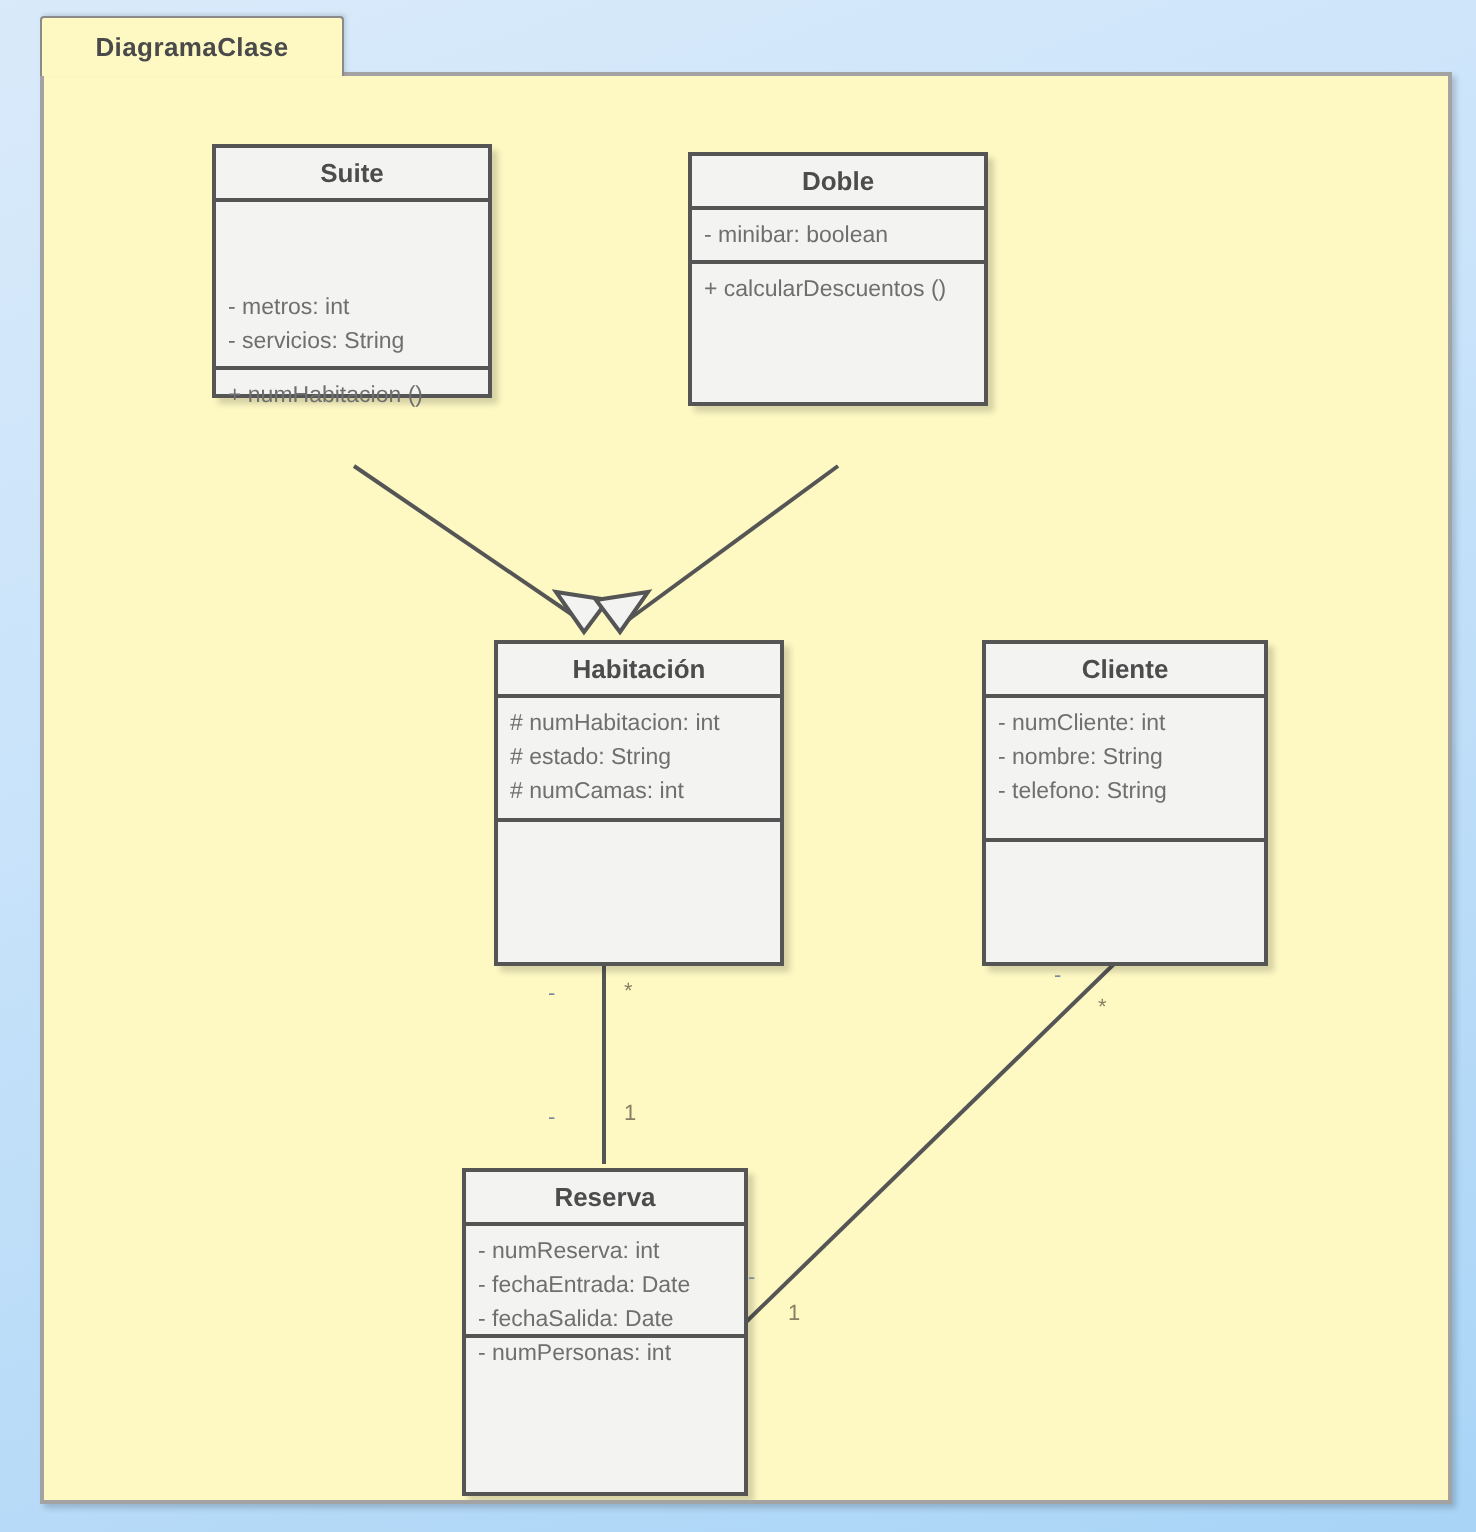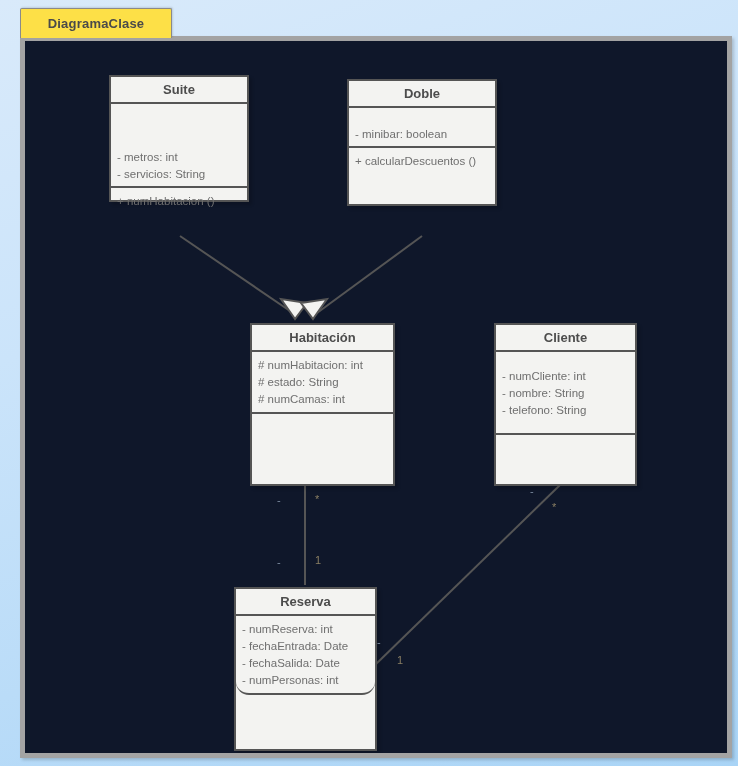--- a/index.html
+++ b/index.html
@@ -6,35 +6,35 @@
   body{
     width:738px;height:766px;overflow:hidden;
     font-family:"Liberation Sans", sans-serif;
     background:linear-gradient(160deg,#d9eafa 0%,#cbe4fa 35%,#a9d4f6 100%);
   }
   #root{position:relative;width:738px;height:766px;}
 
   
   .tab{
     position:absolute;left:20px;top:8px;width:150px;height:29px;
-    background:#fde047;border:1px solid #8a8a8a;border-bottom:none;
+    background:#fef9c3;border:1px solid #8a8a8a;border-bottom:none;
     border-radius:2px 2px 0 0;
     box-shadow:1px -1px 2px rgba(0,0,0,.12);
     display:flex;align-items:center;justify-content:center;
     z-index:5;
   }
   .tab-label{
     font-size:13px;font-weight:bold;color:#4a4a4a;letter-spacing:.2px;
   }
 
   
   .canvas{
     position:absolute;left:20px;top:36px;width:702px;height:712px;
-    background:#0f172a;
-    border:5px solid #a3a3a3;
+    background:#fef9c3;
+    border:2px solid #a3a3a3;
     box-shadow:2px 2px 3px rgba(0,0,0,.18);
     overflow:hidden;
   }
   .svg-layer{position:absolute;left:0;top:0;width:702px;height:712px;}
 
   
   .uml{
     position:absolute;background:#f3f3f1;
     border:2px solid #555;
     box-shadow:3px 3px 3px rgba(0,0,0,.16);
@@ -95,51 +95,51 @@
         <div class="uml-line">- metros: int</div>
         <div class="uml-line">- servicios: String</div>
       </div>
       <div class="uml-ops">
         <div class="uml-line">+ numHabitacion ()</div>
       </div>
     </div>
 
     <div class="uml" style="left:322px;top:38px;width:150px;height:127px;">
       <div class="uml-title">Doble</div>
-      <div class="uml-attrs" style="height:27px;margin-top:13px;">
+      <div class="uml-attrs" style="height:27px;">
         <div class="uml-line">- minibar: boolean</div>
       </div>
       <div class="uml-ops">
         <div class="uml-line">+ calcularDescuentos ()</div>
       </div>
     </div>
 
     <div class="uml" style="left:209px;top:282px;width:145px;height:163px;margin-left:16px;">
       <div class="uml-title">Habitación</div>
       <div class="uml-attrs" style="height:62px;">
         <div class="uml-line"># numHabitacion: int</div>
         <div class="uml-line"># estado: String</div>
         <div class="uml-line"># numCamas: int</div>
       </div>
       <div class="uml-ops"></div>
     </div>
 
-    <div class="uml" style="left:469px;top:282px;width:143px;height:163px;gap:11px;">
+    <div class="uml" style="left:469px;top:282px;width:143px;height:163px;">
       <div class="uml-title">Cliente</div>
       <div class="uml-attrs" style="height:72px;">
         <div class="uml-line">- numCliente: int</div>
         <div class="uml-line">- nombre: String</div>
         <div class="uml-line">- telefono: String</div>
       </div>
       <div class="uml-ops"></div>
     </div>
 
     <div class="uml" style="left:209px;top:546px;width:143px;height:164px;">
       <div class="uml-title">Reserva</div>
-      <div class="uml-attrs" style="height:79px;border-radius:13px;">
+      <div class="uml-attrs" style="height:56px;">
         <div class="uml-line">- numReserva: int</div>
         <div class="uml-line">- fechaEntrada: Date</div>
         <div class="uml-line">- fechaSalida: Date</div>
         <div class="uml-line">- numPersonas: int</div>
       </div>
       <div class="uml-ops"></div>
     </div>
 
     <span class="edge-label" style="left:252px;top:453px;">-</span>
     <span class="edge-label mult" style="left:290px;top:452px;">*</span>

